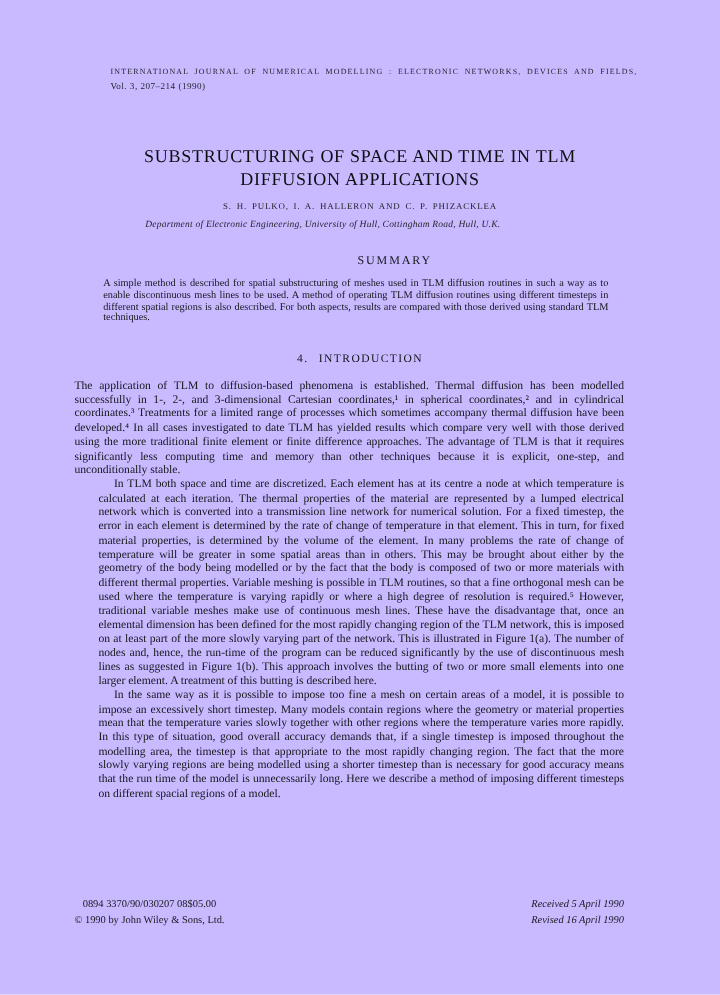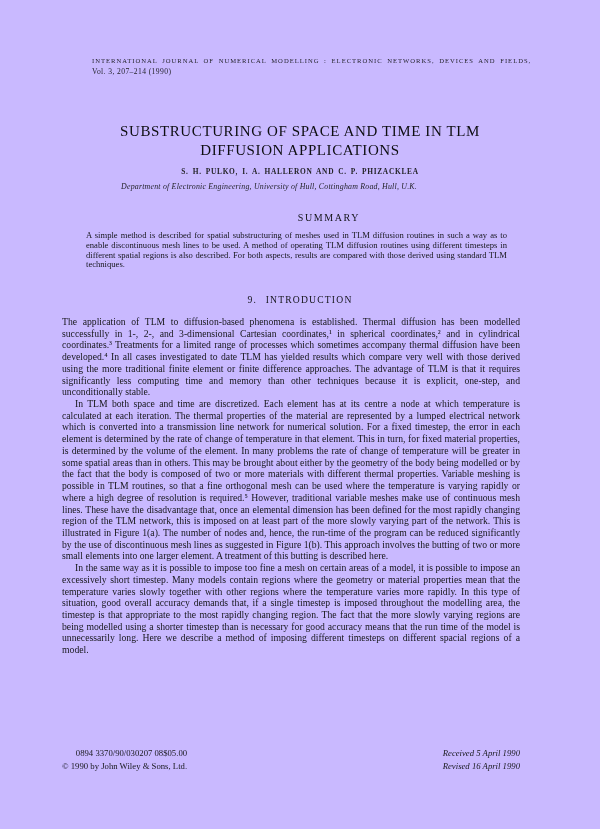--- a/index.html
+++ b/index.html
@@ -50,21 +50,20 @@
   .authors-line {
     position: absolute;
     top: 167px;
     left: 0;
     width: 600px;
     text-align: center;
     font-size: 7.4px;
     letter-spacing: 0.7px;
     word-spacing: 1.5px;
     color: #2a2a2a;
-    font-weight: bold;
   }
   .affiliation-line {
     position: absolute;
     top: 182px;
     left: 0;
     width: 538px;
     text-align: center;
     font-style: italic;
     font-size: 7.9px;
     letter-spacing: 0.2px;
@@ -110,34 +109,35 @@
     font-size: 9.7px;
     line-height: 11.72px;
     text-align: justify;
     color: #222222;
   }
   .body-text p {
     margin: 0;
   }
   .body-text p + p {
     text-indent: 13px;
+    margin-left: 20px;
   }
   .footer {
     position: absolute;
     top: 747px;
     left: 62px;
     width: 458px;
     display: flex;
     justify-content: space-between;
     font-size: 8.7px;
     line-height: 12.5px;
     color: #242424;
   }
   .footer-left {
-    text-align: right;
+    text-align: center;
   }
   .footer-right {
     text-align: right;
     font-style: italic;
   }
 </style>
 </head>
 <body>
 
 <div class="sheet">
@@ -153,21 +153,21 @@
   </div>
 
   <div class="authors-line">S. H. PULKO, I. A. HALLERON AND C. P. PHIZACKLEA</div>
 
   <div class="affiliation-line">Department of Electronic Engineering, University of Hull, Cottingham Road, Hull, U.K.</div>
 
   <div class="summary-heading">SUMMARY</div>
 
   <div class="summary-body">A simple method is described for spatial substructuring of meshes used in TLM diffusion routines in such a way as to enable discontinuous mesh lines to be used. A method of operating TLM diffusion routines using different timesteps in different spatial regions is also described. For both aspects, results are compared with those derived using standard TLM techniques.</div>
 
-  <div class="intro-heading">9. INTRODUCTION</div>
+  <div class="intro-heading">4. INTRODUCTION</div>
 
   <div class="body-text">
     <p>The application of TLM to diffusion-based phenomena is established. Thermal diffusion has been modelled successfully in 1-, 2-, and 3-dimensional Cartesian coordinates,¹ in spherical coordinates,² and in cylindrical coordinates.³ Treatments for a limited range of processes which sometimes accompany thermal diffusion have been developed.⁴ In all cases investigated to date TLM has yielded results which compare very well with those derived using the more traditional finite element or finite difference approaches. The advantage of TLM is that it requires significantly less computing time and memory than other techniques because it is explicit, one-step, and unconditionally stable.</p>
     <p>In TLM both space and time are discretized. Each element has at its centre a node at which temperature is calculated at each iteration. The thermal properties of the material are represented by a lumped electrical network which is converted into a transmission line network for numerical solution. For a fixed timestep, the error in each element is determined by the rate of change of temperature in that element. This in turn, for fixed material properties, is determined by the volume of the element. In many problems the rate of change of temperature will be greater in some spatial areas than in others. This may be brought about either by the geometry of the body being modelled or by the fact that the body is composed of two or more materials with different thermal properties. Variable meshing is possible in TLM routines, so that a fine orthogonal mesh can be used where the temperature is varying rapidly or where a high degree of resolution is required.⁵ However, traditional variable meshes make use of continuous mesh lines. These have the disadvantage that, once an elemental dimension has been defined for the most rapidly changing region of the TLM network, this is imposed on at least part of the more slowly varying part of the network. This is illustrated in Figure 1(a). The number of nodes and, hence, the run-time of the program can be reduced significantly by the use of discontinuous mesh lines as suggested in Figure 1(b). This approach involves the butting of two or more small elements into one larger element. A treatment of this butting is described here.</p>
     <p>In the same way as it is possible to impose too fine a mesh on certain areas of a model, it is possible to impose an excessively short timestep. Many models contain regions where the geometry or material properties mean that the temperature varies slowly together with other regions where the temperature varies more rapidly. In this type of situation, good overall accuracy demands that, if a single timestep is imposed throughout the modelling area, the timestep is that appropriate to the most rapidly changing region. The fact that the more slowly varying regions are being modelled using a shorter timestep than is necessary for good accuracy means that the run time of the model is unnecessarily long. Here we describe a method of imposing different timesteps on different spacial regions of a model.</p>
   </div>
 
   <div class="footer">
     <div class="footer-left">
       <div>0894 3370/90/030207 08$05.00</div>

